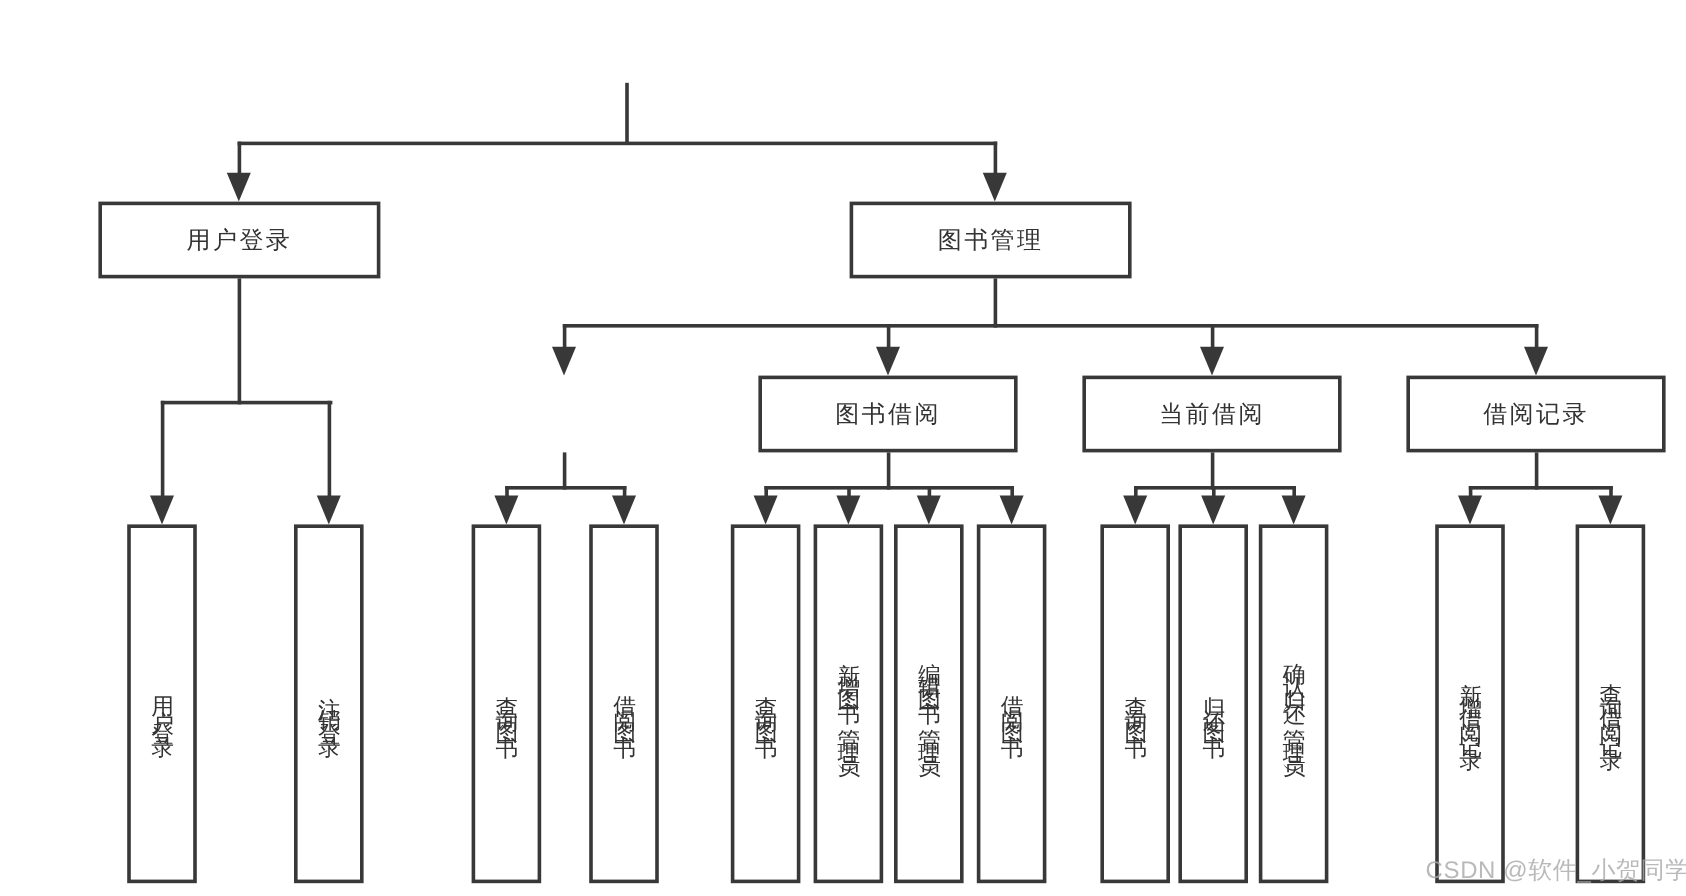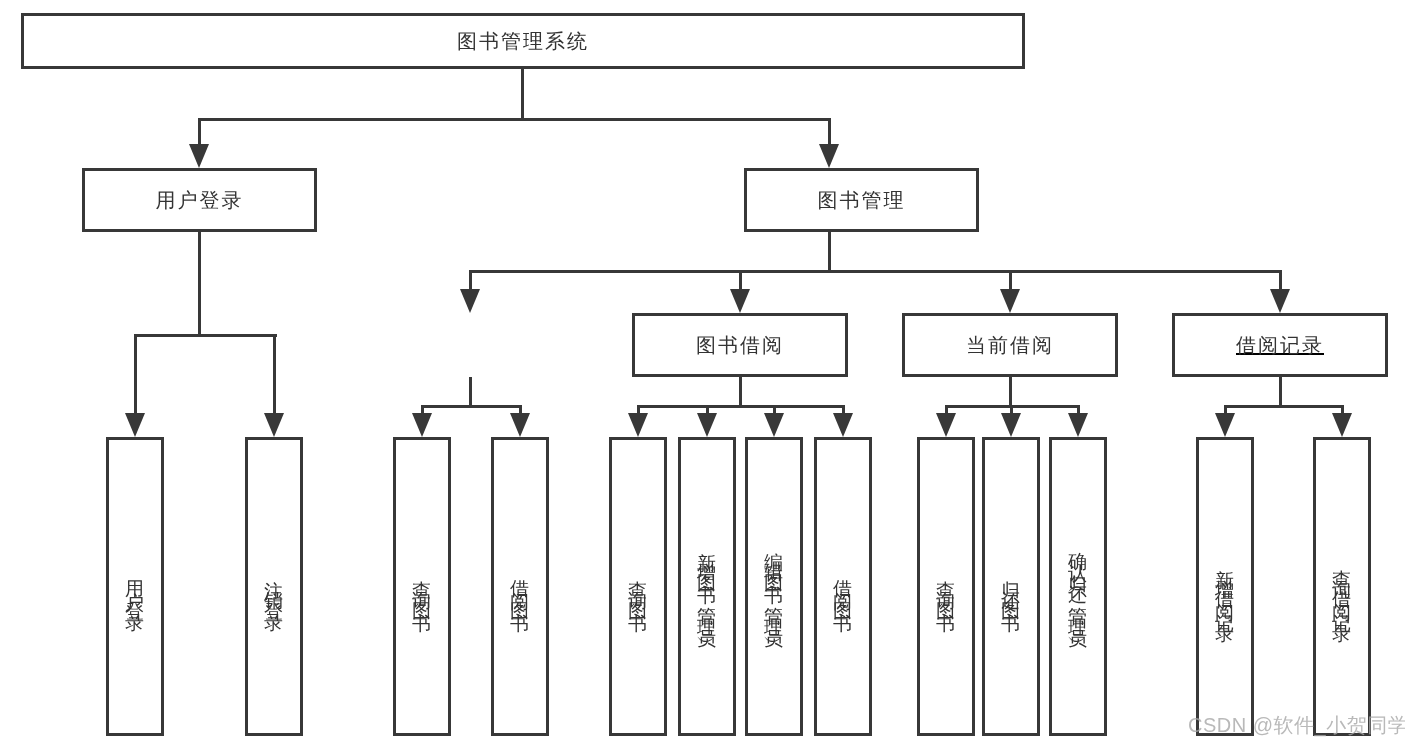--- a/index.html
+++ b/index.html
@@ -40,35 +40,32 @@
     position:absolute; left:1188px; top:712px;
     font-size:20px; color:#a8a8a8; opacity:0.8;
     letter-spacing:0.5px; white-space:nowrap; z-index:5;
   }
 </style>
 </head>
 <body>
 
 <div id="canvas">
 
-  <div class="box root">
-    <span class="hlabel">图书管理系统</span>
-  </div>
 
   <div class="line" style="left:521px; top:69px;  width:3px;   height:51px;"></div>
   <div class="line" style="left:198px; top:118px; width:633px; height:3px;"></div>
   <div class="line" style="left:198px; top:118px; width:3px;   height:28px;"></div>
   <div class="arrow" style="left:189px; top:144px;"></div>
   <div class="line" style="left:828px; top:118px; width:3px;   height:28px;"></div>
   <div class="arrow" style="left:819px; top:144px;"></div>
 
   <div class="box lv2" style="left:82px;">
     <span class="hlabel">用户登录</span>
   </div>
-  <div class="box lv2" style="left:744px;">
+  <div class="box lv2" style="left:708px;">
     <span class="hlabel">图书管理</span>
   </div>
 
   <div class="line" style="left:198px; top:232px; width:3px;   height:105px;"></div>
   <div class="line" style="left:134px; top:334px; width:143px; height:3px;"></div>
   <div class="line" style="left:134px; top:334px; width:3px;   height:80px;"></div>
   <div class="arrow" style="left:125px; top:413px;"></div>
   <div class="line" style="left:273px; top:334px; width:3px;   height:80px;"></div>
   <div class="arrow" style="left:264px; top:413px;"></div>
 
@@ -82,21 +79,21 @@
   <div class="arrow" style="left:1000px; top:289px;"></div>
   <div class="line" style="left:1279px; top:270px; width:3px;   height:21px;"></div>
   <div class="arrow" style="left:1270px; top:289px;"></div>
 
   <div class="box lv3" style="left:632px;">
     <span class="hlabel">图书借阅</span>
   </div>
   <div class="box lv3" style="left:902px;">
     <span class="hlabel">当前借阅</span>
   </div>
-  <div class="box lv3" style="left:1172px;text-decoration:underline;">
+  <div class="box lv3" style="left:1172px;">
     <span class="hlabel">借阅记录</span>
   </div>
 
   <div class="line" style="left:469px; top:377px; width:3px;   height:31px;"></div>
   <div class="line" style="left:421px; top:405px; width:101px; height:3px;"></div>
   <div class="line" style="left:421px; top:405px; width:3px;   height:10px;"></div>
   <div class="arrow" style="left:412px; top:413px;"></div>
   <div class="line" style="left:519px; top:405px; width:3px;   height:10px;"></div>
   <div class="arrow" style="left:510px; top:413px;"></div>
 

